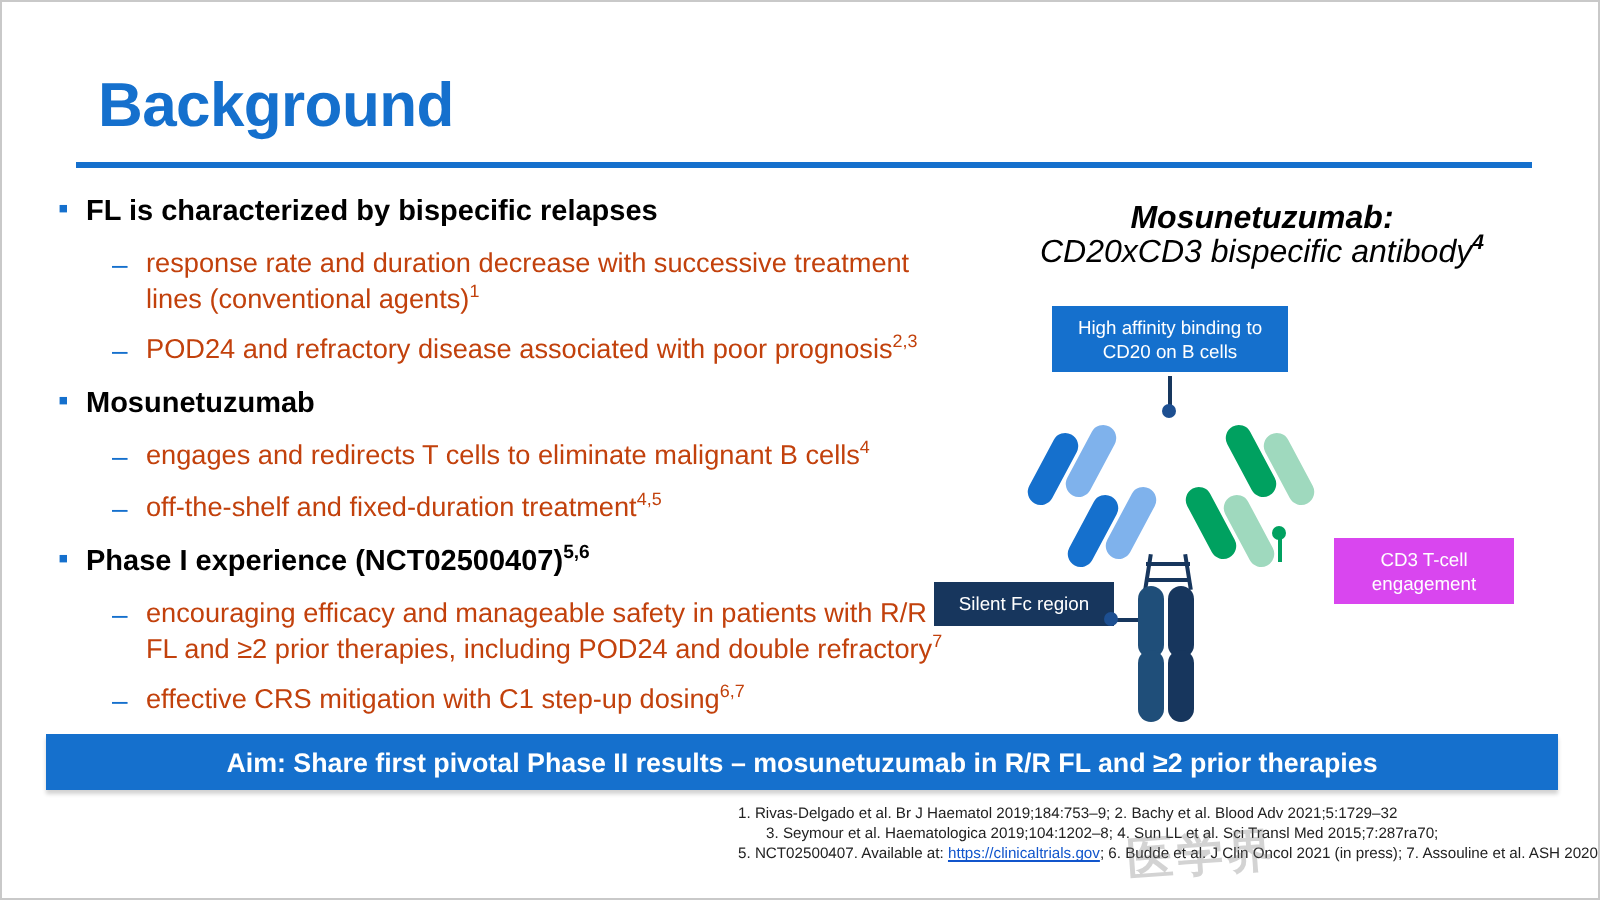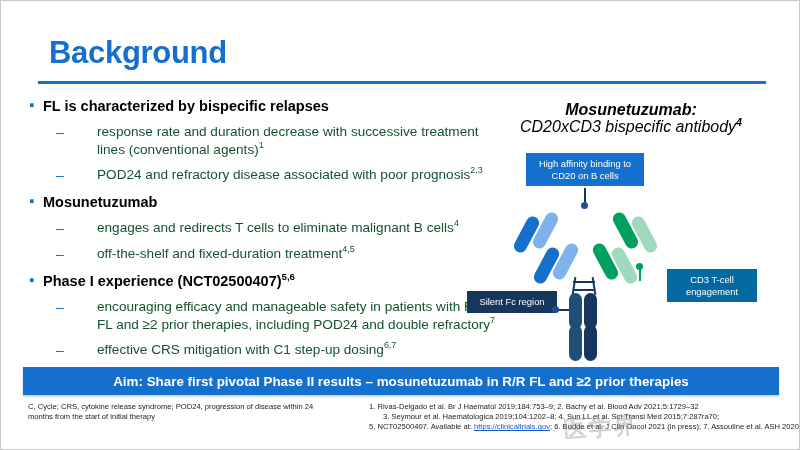--- a/index.html
+++ b/index.html
@@ -47,44 +47,43 @@
   }
   .l2{
     display:flex;align-items:flex-start;
     margin-top:8px;margin-left:27px;
   }
   .l2 .dash{
     color:#1570cd;font-size:14px;line-height:18px;
     width:17px;flex:none;
   }
   .l2 .txt{
-    font-size:13.6px;line-height:17.5px;color:#14532d;
+    font-size:13.6px;line-height:17.5px;color:#c2410c;
     max-width:400px;
-    margin-left:24px;
   }
   sup{font-size:0.66em;vertical-align:super;line-height:0;}
 
   
   .figure{position:absolute;left:470px;top:100px;width:320px;height:250px;}
   .fig-title{
     position:absolute;left:0;top:0;width:320px;text-align:center;
     font-size:16px;font-style:italic;font-weight:bold;line-height:17px;
     color:#000;
   }
   .fig-title .sub{font-weight:normal;font-style:italic;}
 
   .callout{
     position:absolute;
     color:#fff;text-align:center;
     font-size:9.4px;line-height:11.5px;
     padding:5px 6px;box-sizing:border-box;
   }
   .callout.blue{background:#1570cd;}
   .callout.navy{background:#17365d;}
-  .callout.green{background:#0369a1;}
+  .callout.green{background:#d946ef;}
 
   .c-top{left:55px;top:52px;width:118px;}
   .c-navy{left:-4px;top:190px;width:90px;}
   .c-green{left:196px;top:168px;width:90px;}
 
   .leader{position:absolute;background:#17365d;}
   .dotend{position:absolute;width:7px;height:7px;border-radius:50%;background:#1d4f91;}
 
   
   .cap{position:absolute;border-radius:999px;}
@@ -209,21 +208,20 @@
     <div class="leader" style="left:86px;top:208px;width:12px;height:2px;"></div>
     <div class="dotend" style="left:81px;top:205px;"></div>
 
     <div class="callout green c-green">CD3 T-cell engagement</div>
     <div class="leader" style="left:168px;top:168px;width:2px;height:12px;background:#00a160;"></div>
     <div class="dotend" style="left:165px;top:162px;background:#00a160;"></div>
   </div>
 
   <div class="aim">Aim: Share first pivotal Phase II results – mosunetuzumab in R/R FL and ≥2 prior therapies</div>
 
-  <div class="foot foot-left">C, Cycle; CRS, cytokine release syndrome; POD24, progression of disease within 24 months from the start of initial therapy</div>
 
   <div class="foot foot-right">
     <div class="ln">1. Rivas-Delgado et al. Br J Haematol 2019;184:753–9; 2. Bachy et al. Blood Adv 2021;5:1729–32</div>
     <div class="ln indent">3. Seymour et al. Haematologica 2019;104:1202–8; 4. Sun LL et al. Sci Transl Med 2015;7:287ra70;</div>
     <div class="ln"><span>5. NCT02500407. Available at: </span><a href="#">https://clinicaltrials.gov</a><span>; 6. Budde et al. J Clin Oncol 2021 (in press); 7. Assouline et al. ASH 2020</span></div>
   </div>
 
   <div class="watermark">医学界</div>
 </div>
 

